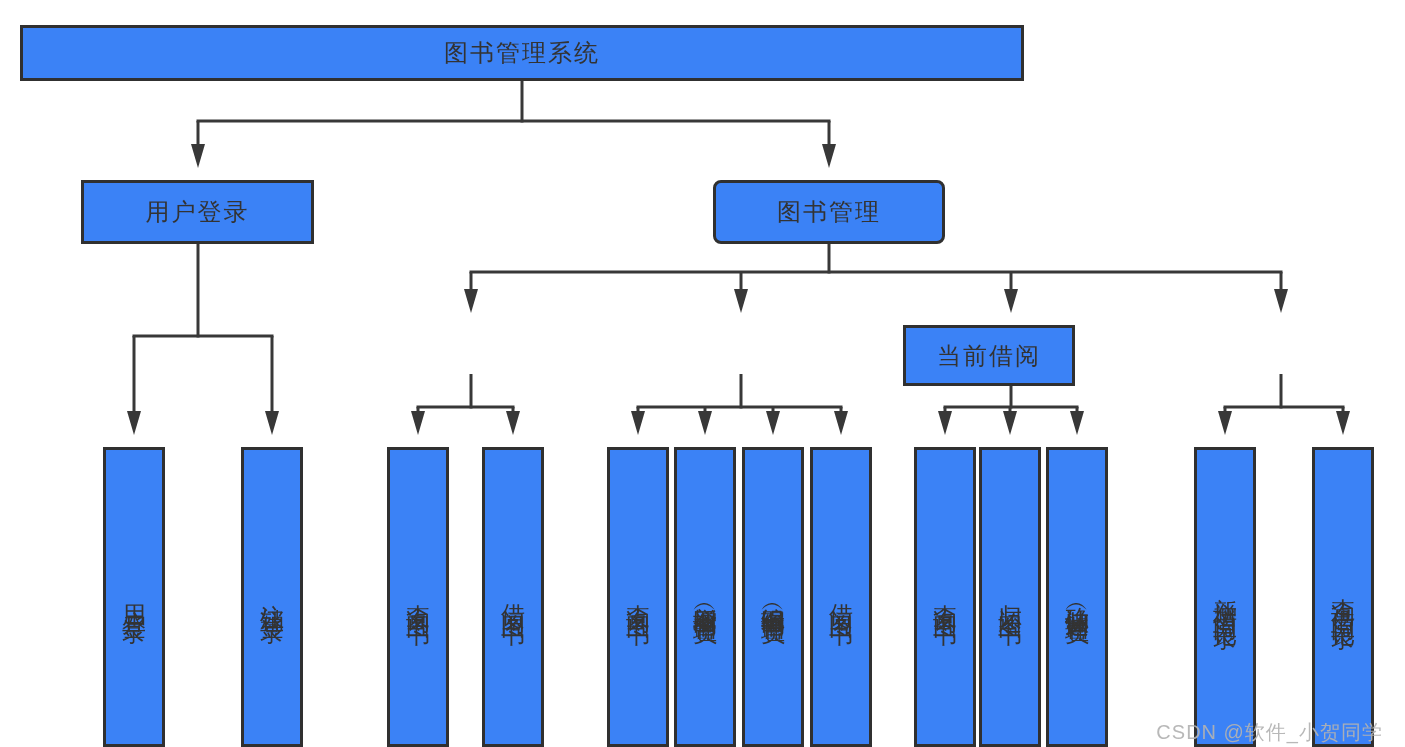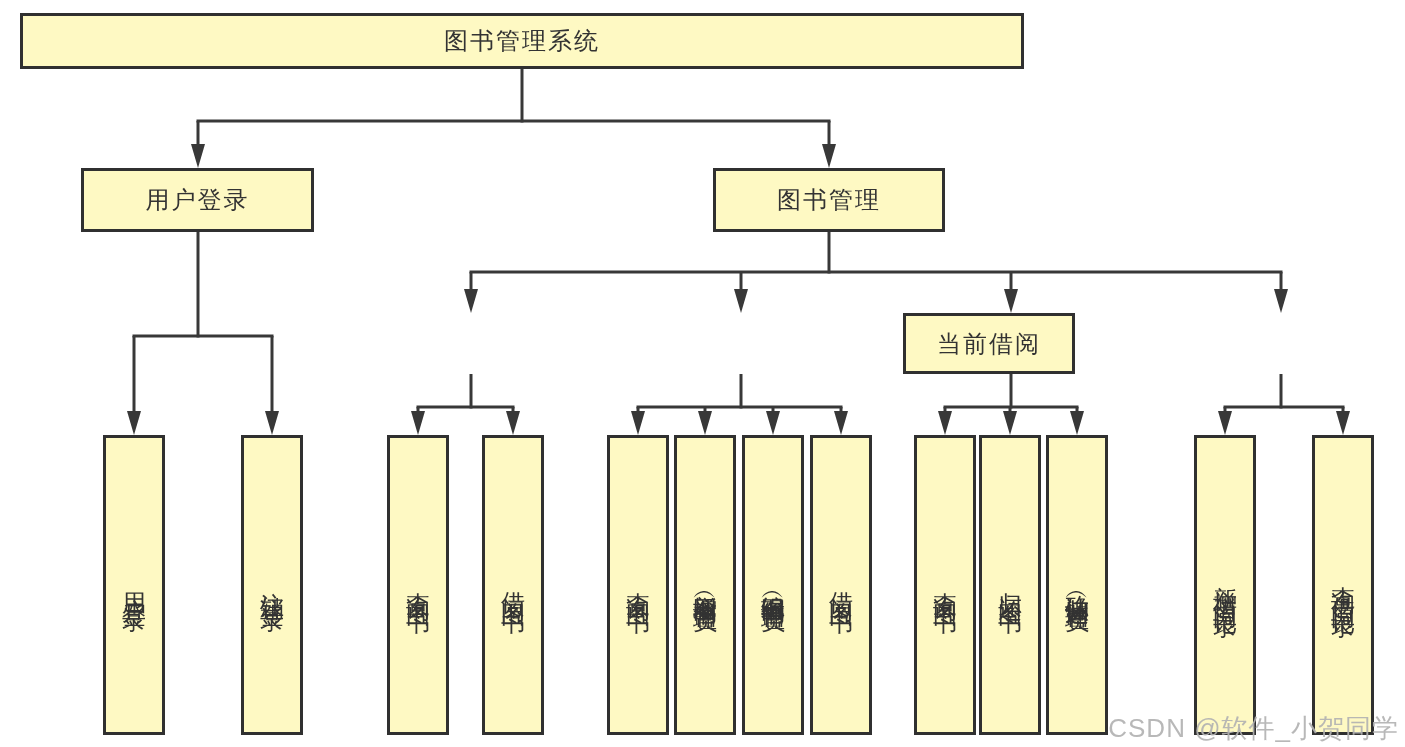--- a/index.html
+++ b/index.html
@@ -14,47 +14,48 @@
   #connectors {
     position: absolute;
     left: 0; top: 0;
     width: 1405px; height: 747px;
     z-index: 1;
   }
   .box {
     position: absolute;
     box-sizing: border-box;
     border: 3px solid #303030;
-    background: #fef9c3;
+    background: #3b82f6;
     display: flex;
     align-items: center;
     justify-content: center;
     color: #333333;
     z-index: 2;
+    margin-top: 12px;
   }
   .box.h {
     font-size: 24px;
     letter-spacing: 2px;
     white-space: nowrap;
   }
   .box.v {
     writing-mode: vertical-rl;
     text-orientation: mixed;
     font-size: 24px;
     letter-spacing: 6px;
     width: 62px;
     height: 300px;
     top: 435px;
   }
   .box .lbl { display: inline-block; }
   .watermark {
     position: absolute;
-    right: 6px;
+    right: 22px;
     bottom: 1px;
-    font-size: 26px;
+    font-size: 20px;
     letter-spacing: 1px;
     color: rgba(178, 178, 178, 0.92);
     z-index: 3;
     white-space: nowrap;
   }
 </style>
 </head>
 <body>
 
 <div class="canvas">
@@ -128,21 +129,21 @@
       </g>
     </svg>
 
   <div class="box h" style="left:20px; top:13px; width:1004px; height:56px;">
     <span class="lbl">图书管理系统</span>
   </div>
 
   <div class="box h" style="left:81px; top:168px; width:233px; height:64px;">
     <span class="lbl">用户登录</span>
   </div>
-  <div class="box h" style="left:713px; top:168px; width:232px; height:64px;">
+  <div class="box h" style="left:713px; top:168px; width:232px; height:64px;border-radius:8px;">
     <span class="lbl">图书管理</span>
   </div>
 
   <div class="box h" style="left:903px; top:313px; width:172px; height:61px;">
     <span class="lbl">当前借阅</span>
   </div>
 
   <div class="box v" style="left:103px;">
     <span class="lbl">用户登录</span>
   </div>

